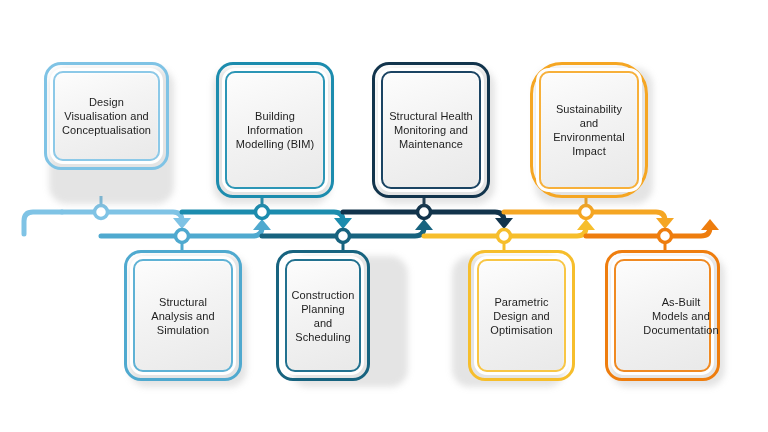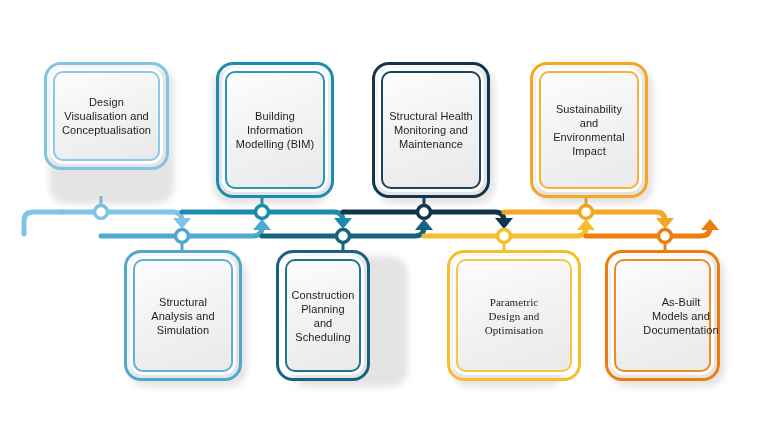--- a/index.html
+++ b/index.html
@@ -164,21 +164,21 @@
     <div class="shadow-under" style="left: 377px; top: 68px; width: 118px; height: 136px;"></div>
     <div class="node" style="left: 372px; top: 62px; width: 118px; height: 136px; border-color: rgb(18, 52, 76);">
       <div class="ring"></div>
       <div class="inner" style="border-color: rgb(27, 68, 99);">
         <div class="label">Structural Health
 Monitoring and
 Maintenance</div>
       </div>
     </div>
     <div class="shadow-under" style="left: 535px; top: 68px; width: 118px; height: 136px;"></div>
-    <div class="node" style="left: 530px; top: 62px; width: 118px; height: 136px; border-color: rgb(245, 166, 35);">
+    <div class="node" style="left: 530px; top: 62px; width: 118px; height: 136px; border-color: rgb(245, 166, 35); border-radius: 32px;">
       <div class="ring"></div>
       <div class="inner" style="border-color: rgb(247, 176, 58);">
         <div class="label">Sustainability
 and
 Environmental
 Impact</div>
       </div>
     </div>
     <div class="shadow-under" style="left: 129px; top: 256px; width: 118px; height: 131px;"></div>
     <div class="node" style="left: 124px; top: 250px; width: 118px; height: 131px; border-color: rgb(79, 169, 207);">
@@ -192,21 +192,21 @@
     <div class="shadow-under" style="left: 290px; top: 256px; width: 118px; height: 131px;"></div>
     <div class="node" style="left: 276px; top: 250px; width: 94px; height: 131px; border-color: rgb(23, 99, 127);">
       <div class="ring"></div>
       <div class="inner" style="border-color: rgb(34, 113, 143);">
         <div class="label">Construction
 Planning and
 Scheduling</div>
       </div>
     </div>
     <div class="shadow-under" style="left: 452px; top: 256px; width: 113px; height: 131px;"></div>
-    <div class="node" style="left: 447px; top: 250px; width: 134px; height: 131px; border-color: rgb(246, 190, 44); font-family: Liberation Serif, serif;">
+    <div class="node" style="left: 468px; top: 250px; width: 107px; height: 131px; border-color: rgb(246, 190, 44);">
       <div class="ring"></div>
       <div class="inner" style="border-color: rgb(248, 198, 69);">
         <div class="label">Parametric
 Design and
 Optimisation</div>
       </div>
     </div>
     <div class="shadow-under" style="left: 610px; top: 256px; width: 115px; height: 131px;"></div>
     <div class="node" style="left: 605px; top: 250px; width: 115px; height: 131px; border-color: rgb(238, 125, 14);">
       <div class="ring"></div>

